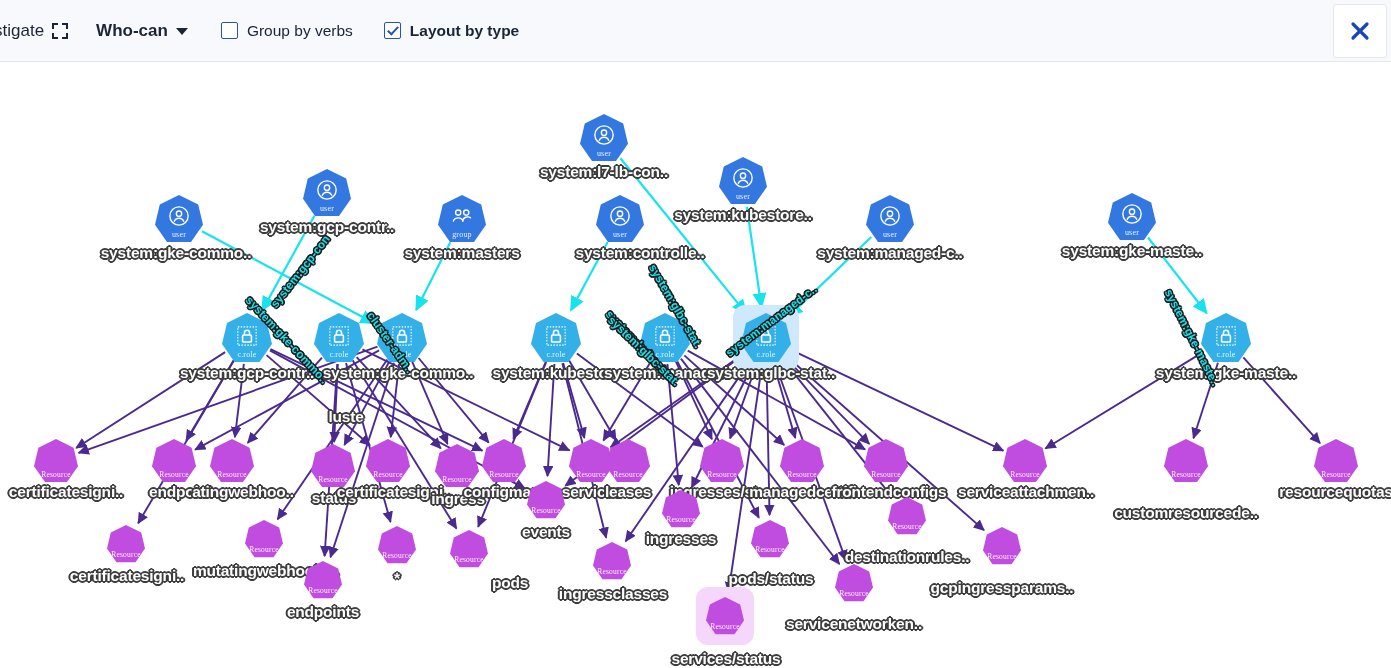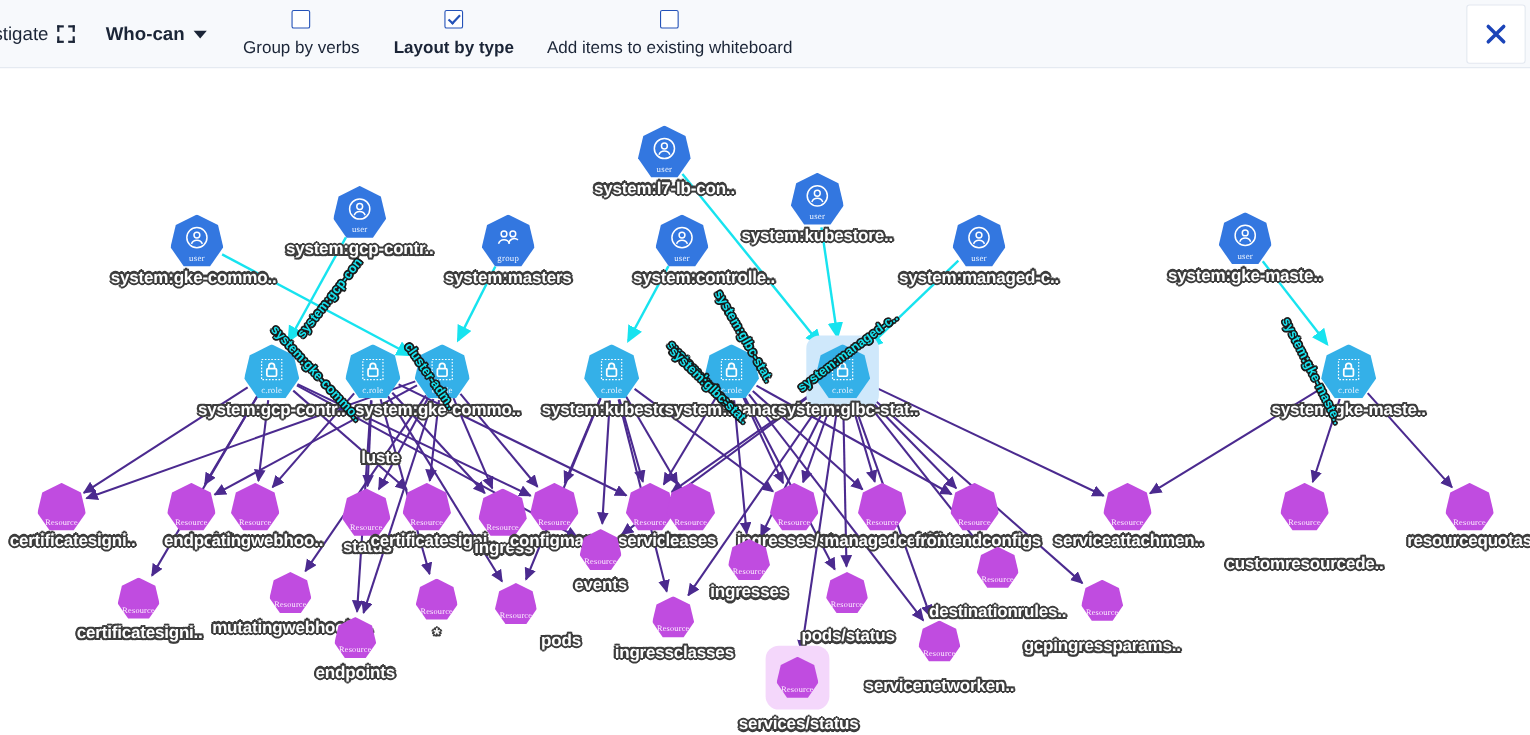--- a/index.html
+++ b/index.html
@@ -82,21 +82,20 @@
     margin-top: 2px;
   }
 
   .cbwrap {
     display: flex;
     align-items: center;
     gap: 9px;
     margin-left: 33px;
     cursor: pointer;
     white-space: nowrap;
-    flex-direction: column;
   }
   .cbwrap.second { margin-left: 31px; }
   .cbwrap.third { margin-left: 30px; }
   .cbox {
     width: 17px; height: 17px;
     border: 1.6px solid #2452b8;
     border-radius: 2px;
     background: #fff;
     position: relative;
     flex: none;
@@ -242,24 +241,20 @@
       <label class="cbwrap">
         <span class="cbox"></span>
         <span class="cblabel">Group by verbs</span>
       </label>
 
       <label class="cbwrap second">
         <span class="cbox checked"></span>
         <span class="cblabel bold">Layout by type</span>
       </label>
 
-      <label class="cbwrap third">
-        <span class="cbox"></span>
-        <span class="cblabel">Add items to existing whiteboard</span>
-      </label>
     </div>
 
     <div class="close-btn">
       <svg viewBox="0 0 24 24">
         <path d="M5 5 L19 19 M19 5 L5 19" stroke="#1b44b8" stroke-width="3.2" stroke-linecap="round" fill="none"></path>
       </svg>
     </div>
   </div>
 
   <div id="canvas">

